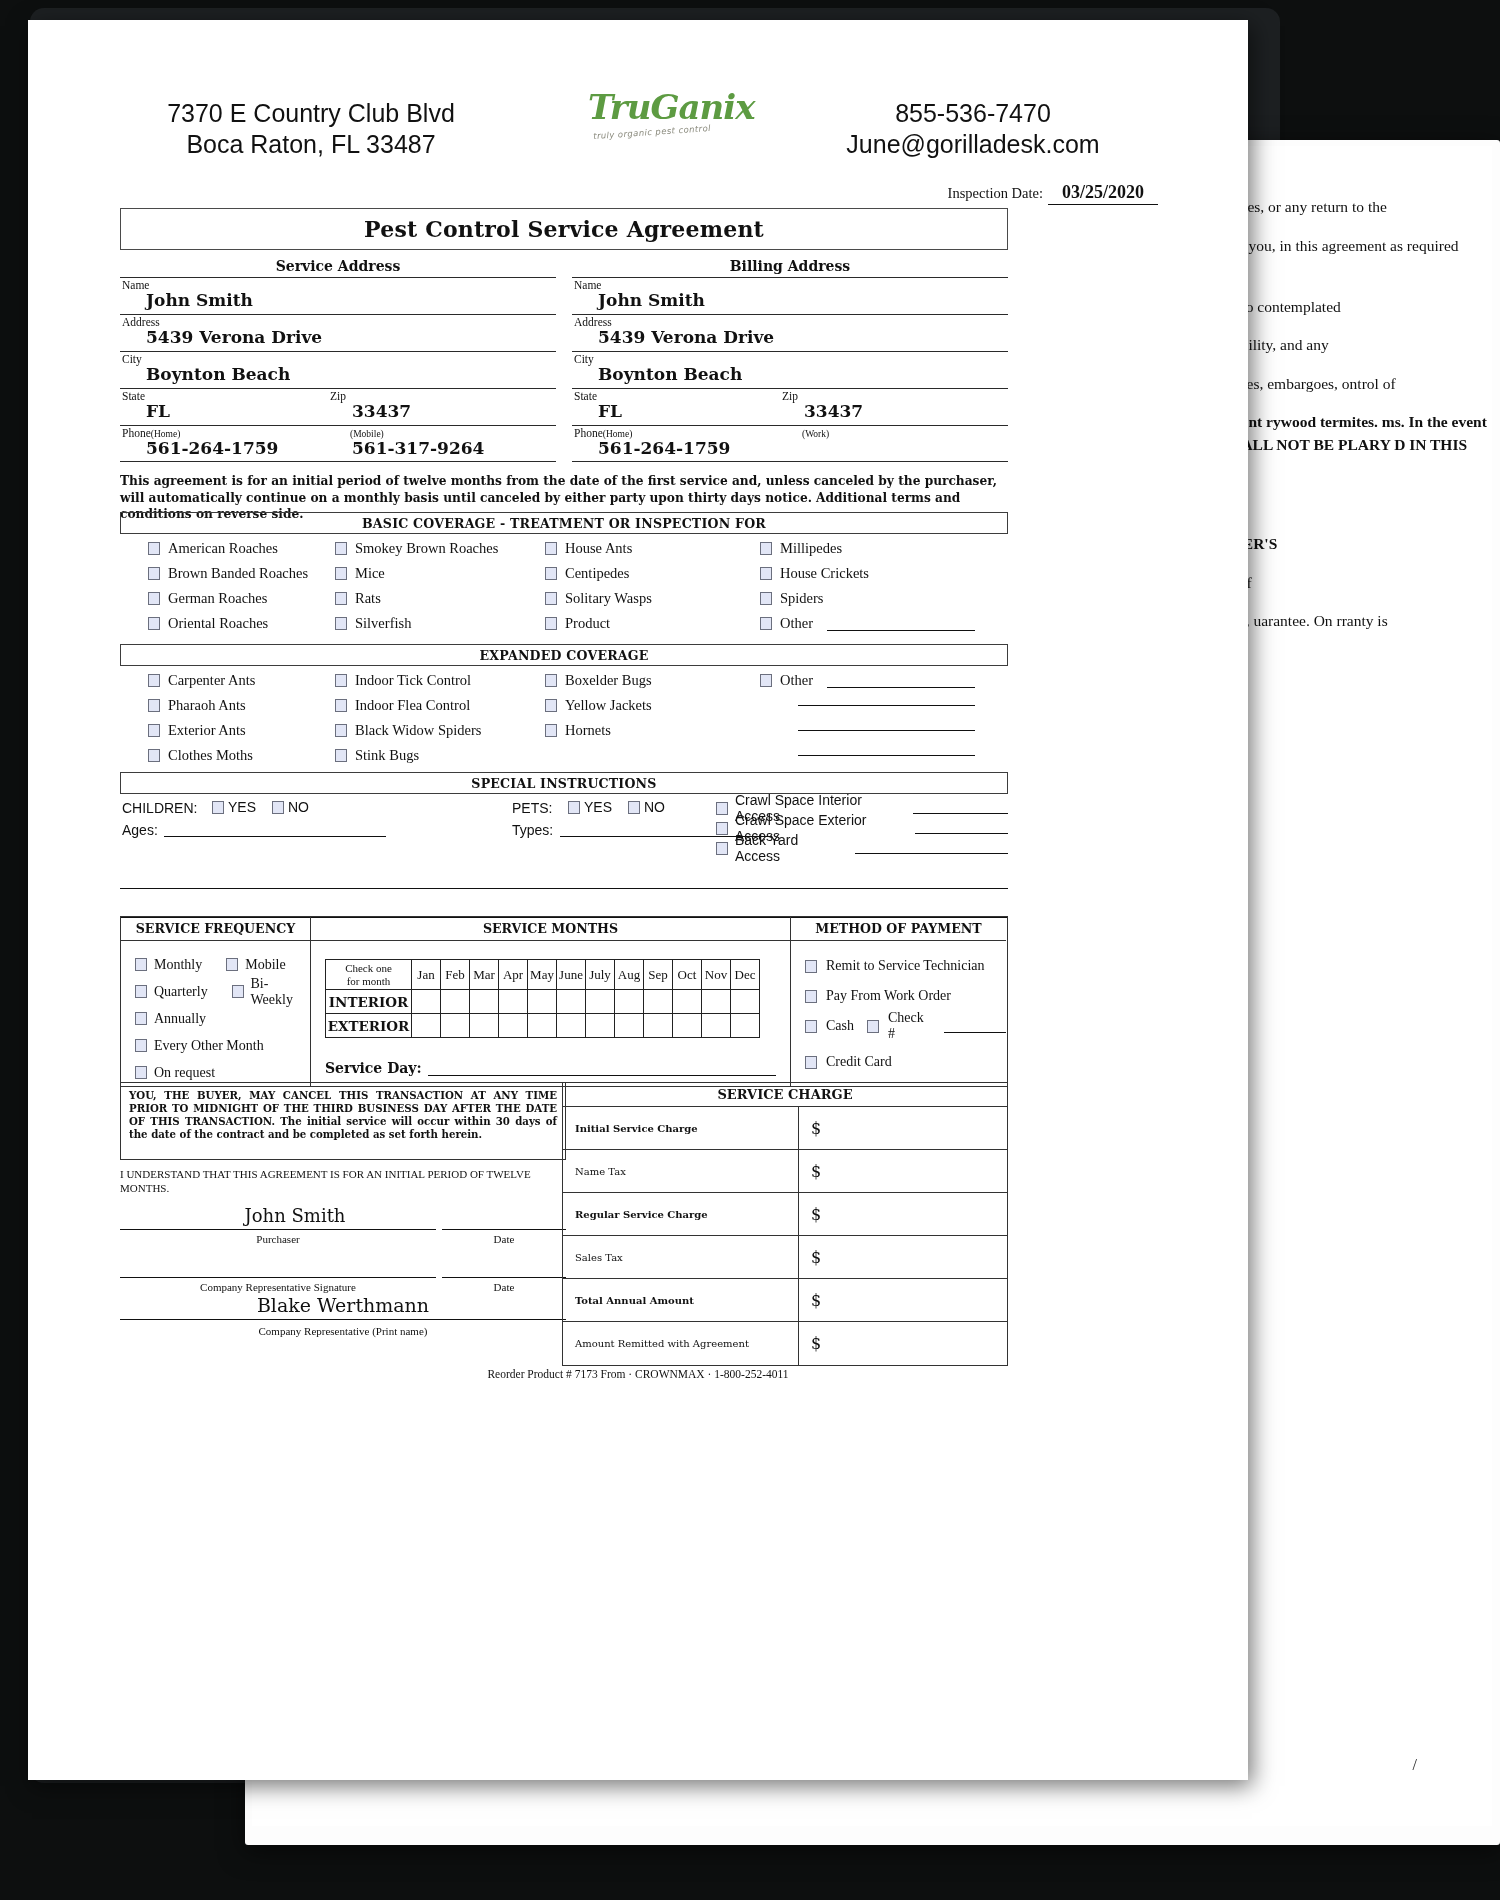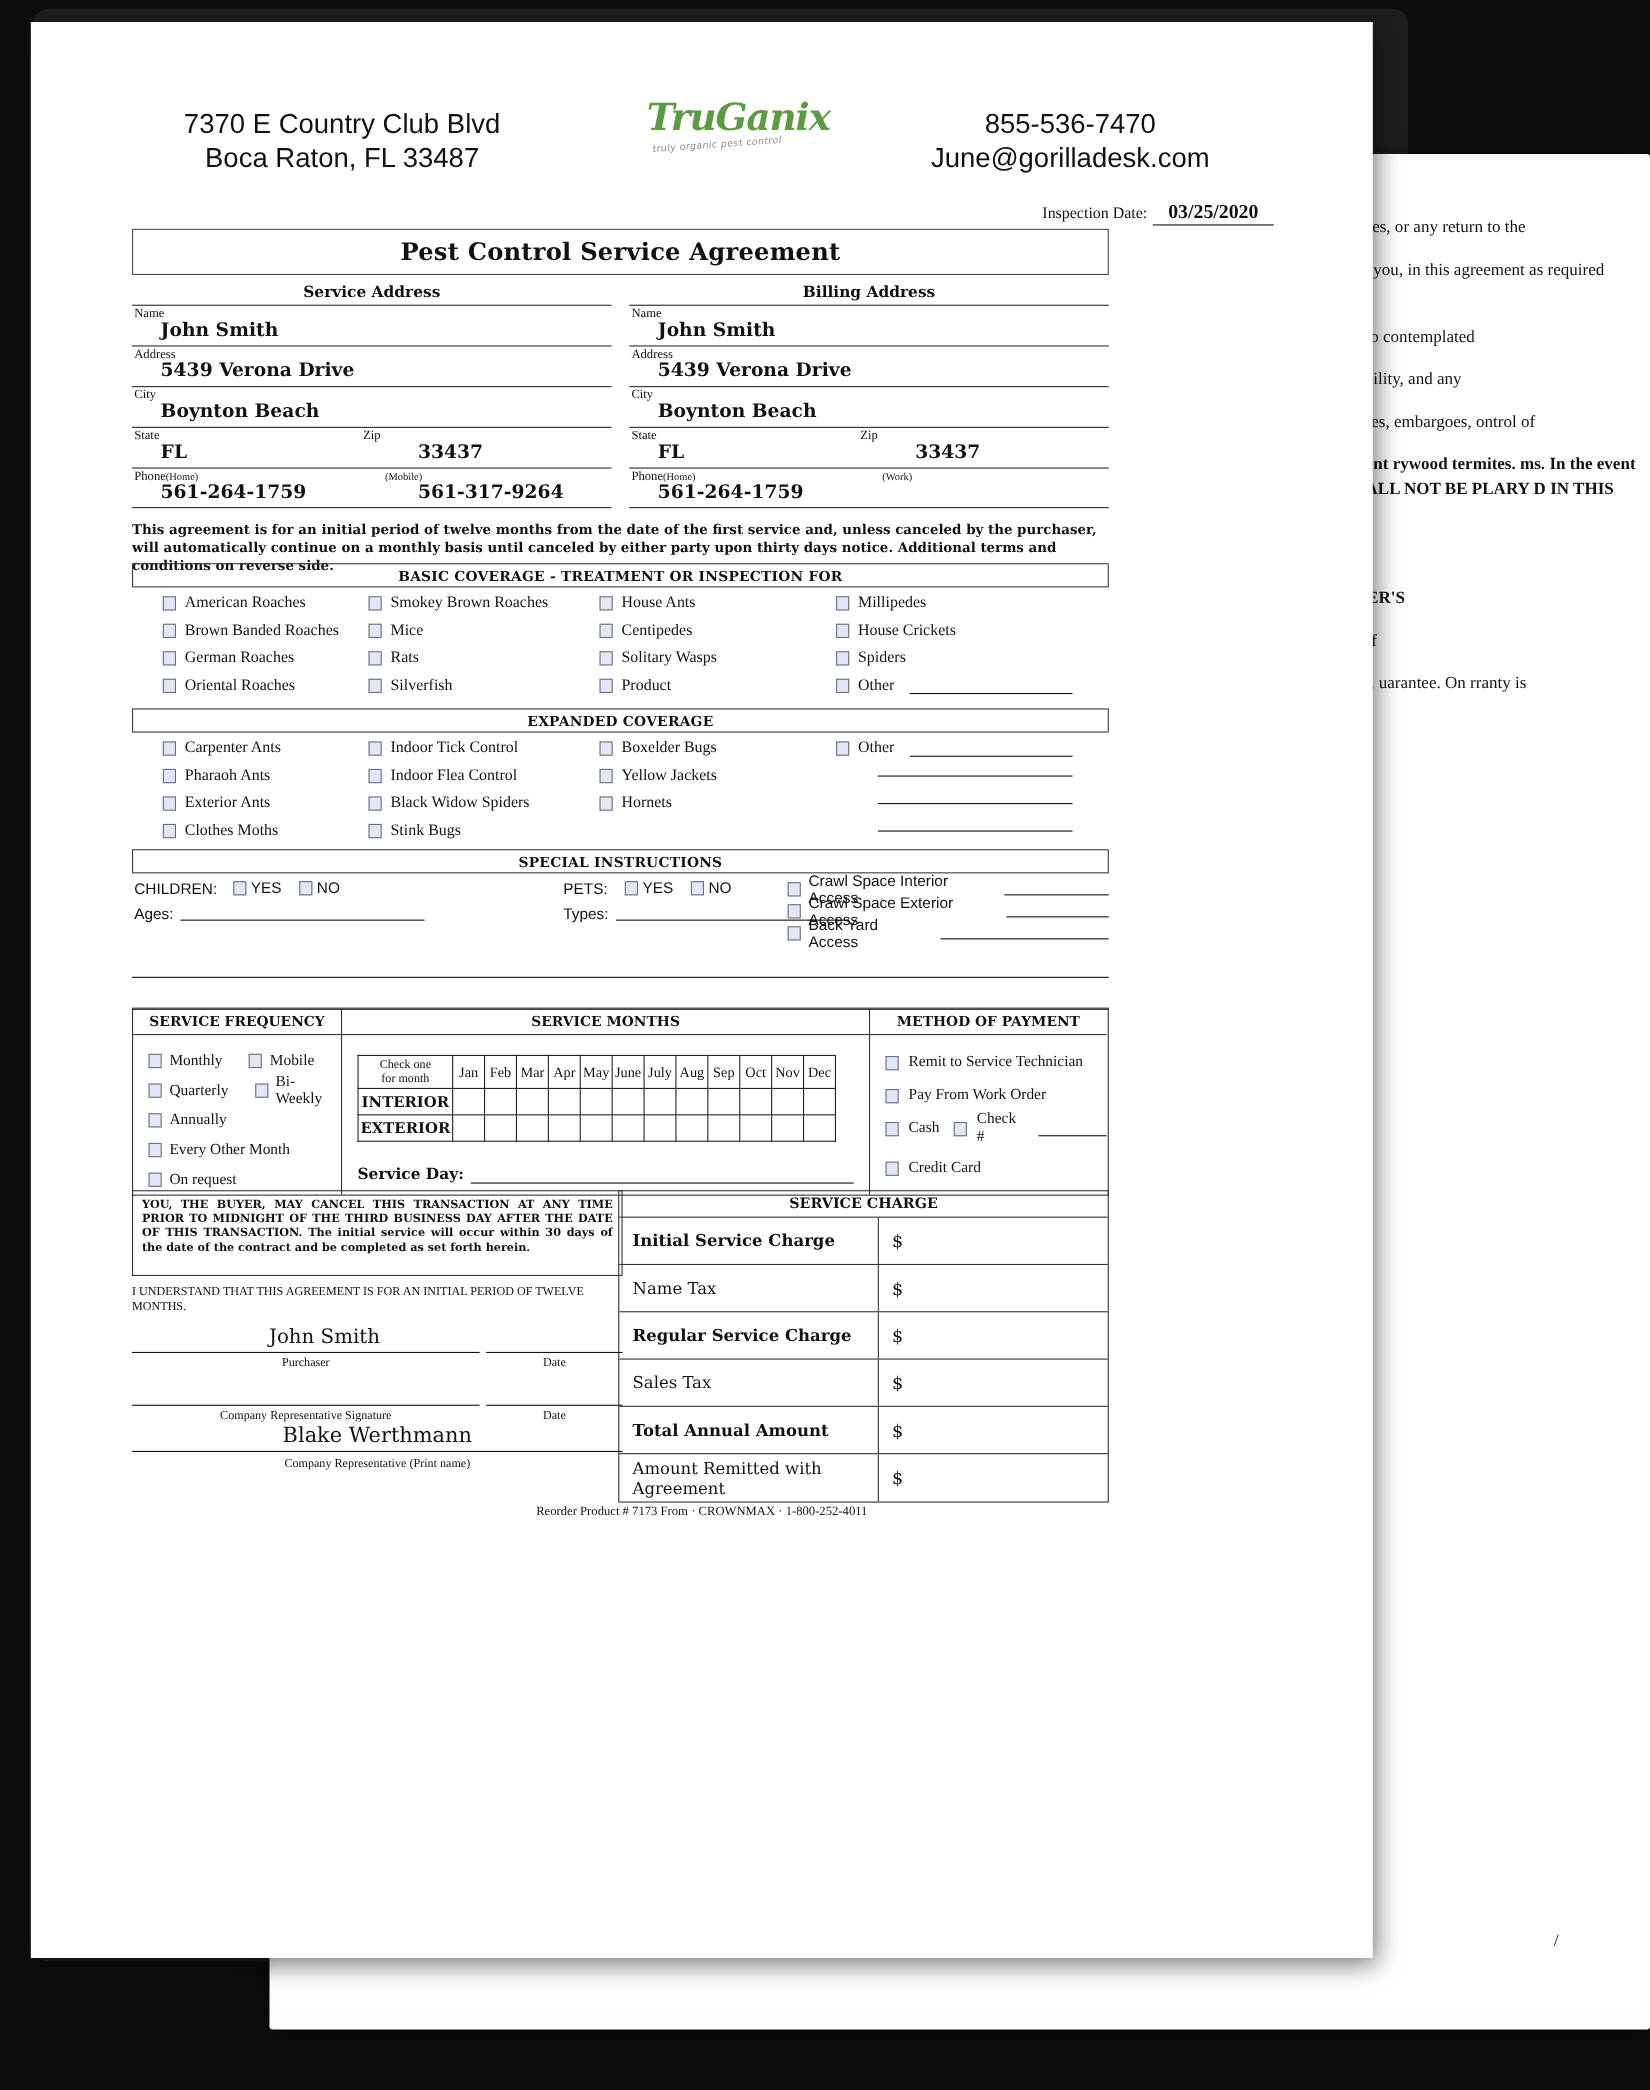--- a/index.html
+++ b/index.html
@@ -131,21 +131,20 @@
     position:absolute; left:26px; top:12px;
     font-family:"DejaVu Serif",serif; font-weight:bold; font-size:17px; color:#111;
     white-space:nowrap;
   }
   .frow .flbl2 { position:absolute; left:210px; top:1px; font-size:11.5px; color:#111; }
   .frow .flbl2 .sm { font-size:9.5px;padding-left:20px; }
   .frow .fval2 {
     position:absolute; left:232px; top:12px;
     font-family:"DejaVu Serif",serif; font-weight:bold; font-size:17px; color:#111;
     white-space:nowrap;
-    margin-left:28px;
   }
   .frow.last { border-bottom:1.6px solid #2a2a2a; }
 
   
   .agreepara {
     position:absolute; left:92px; top:453px; width:888px;
     font-family:"DejaVu Serif",serif; font-weight:bold;
     font-size:12.2px; line-height:16.5px; color:#111;
   }
 
@@ -272,21 +271,21 @@
   .chargehead {
     height:24px; display:flex; align-items:center; justify-content:center;
     border-bottom:1.5px solid #333;
     font-family:"DejaVu Serif",serif; font-weight:bold; font-size:13px; color:#111;
   }
   .chargerow { display:flex; height:43px; border-bottom:1.5px solid #333; }
   .chargerow:last-child { border-bottom:none; }
   .chargerow .lbl {
     width:236px; border-right:1.5px solid #333; display:flex; align-items:center;
     padding-left:12px;
-    font-family:"DejaVu Serif",serif; font-size:15px; color:#111;
+    font-family:"DejaVu Serif",serif; font-size:10px; color:#111;
   }
   .chargerow .lbl.b { font-weight:bold; }
   .chargerow .amt {
     flex:1; display:flex; align-items:center; padding-left:12px;
     font-family:"DejaVu Serif",serif; font-size:16px; color:#111;
   }
 
   .reorder {
     position:absolute; left:0; width:1220px; text-align:center;
     font-family:"Liberation Serif",serif; font-size:11.5px; color:#111;

